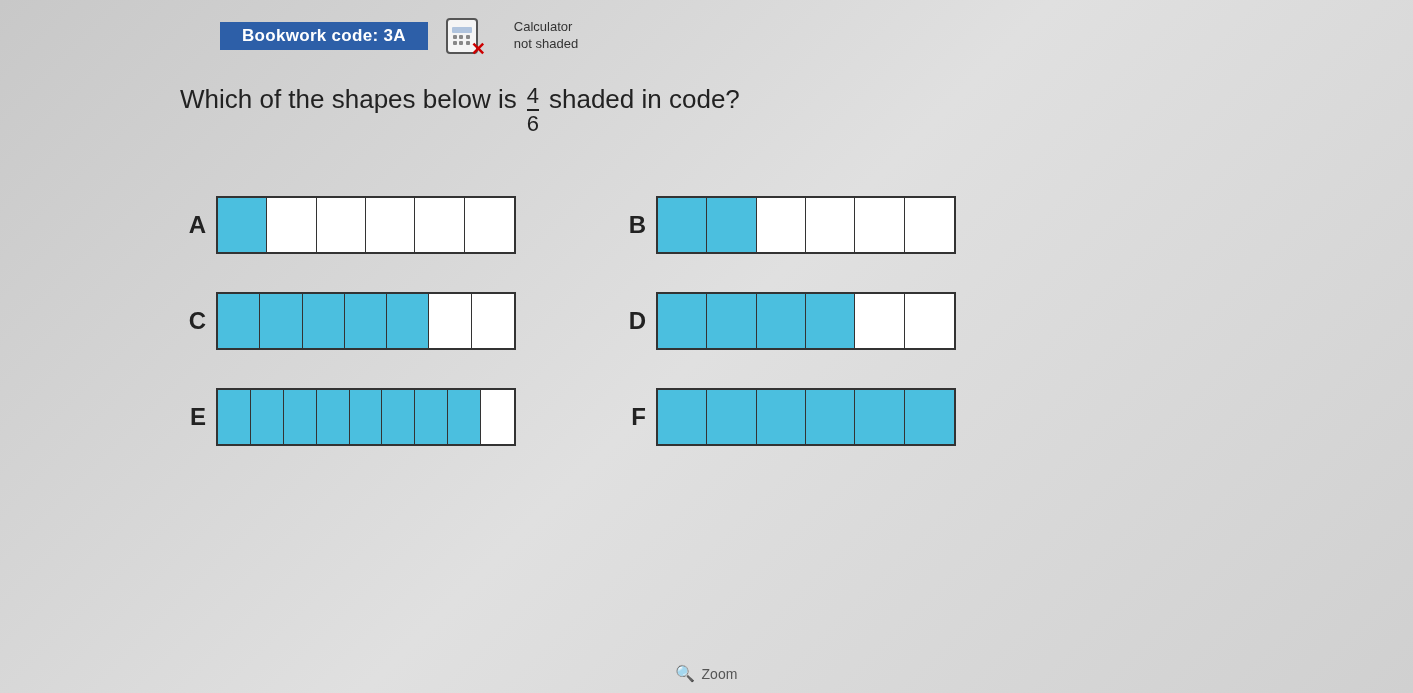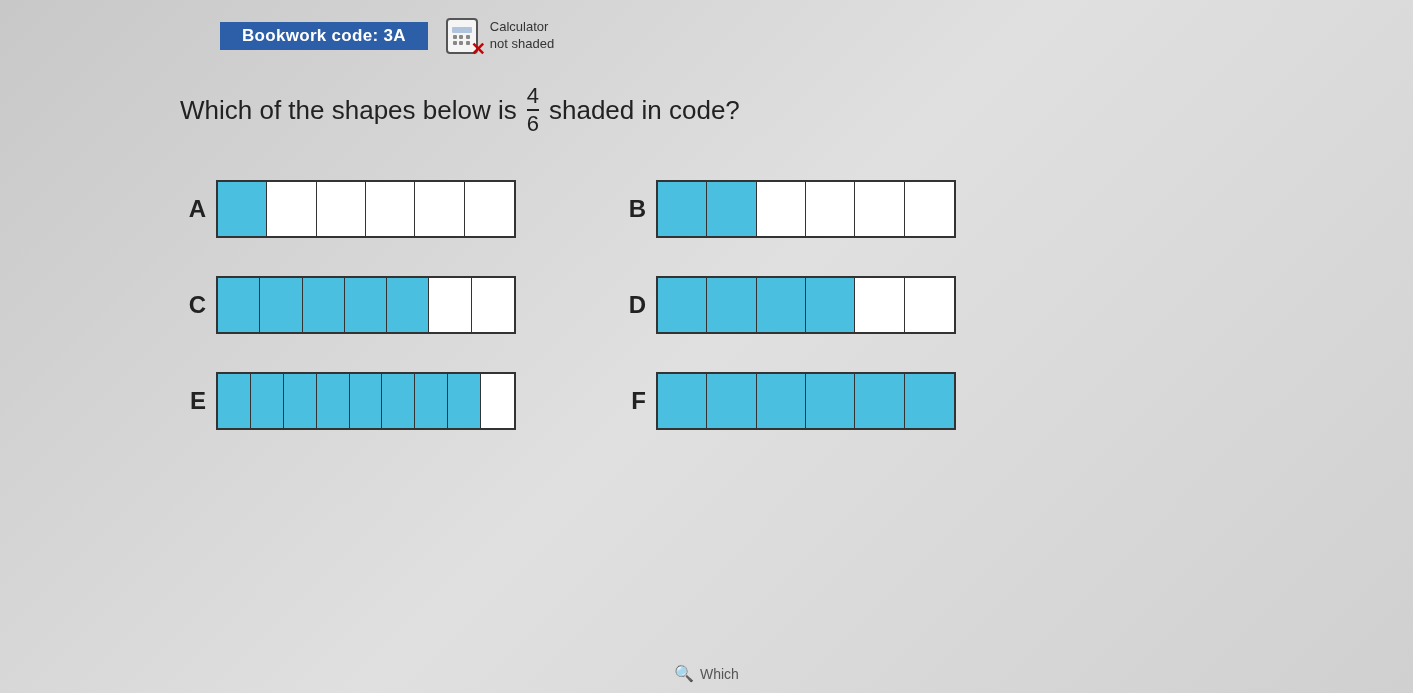--- a/index.html
+++ b/index.html
@@ -96,29 +96,29 @@
       font-weight: bold;
       line-height: 1;
     }
 
     .calc-text {
       display: flex;
       flex-direction: column;
       font-size: 13px;
       color: #333;
       line-height: 1.3;
+      margin-left: 24px;
     }
 
     .question-text {
       margin-left: 180px;
-      margin-bottom: 44px;
+      margin-bottom: 60px;
       font-size: 26px;
       color: #222;
       display: flex;
-      align-items: center;
       gap: 8px;
     }
 
     .fraction {
       display: inline-flex;
       flex-direction: column;
       align-items: center;
       font-size: 22px;
       line-height: 1;
       margin: 0 2px;
@@ -335,16 +335,16 @@
         <div class="cell cell-blue"></div>
         <div class="cell cell-blue"></div>
         <div class="cell cell-blue"></div>
       </div>
     </div>
 
   </div>
 
   <div class="zoom-bar">
     <span class="zoom-icon">🔍</span>
-    <span>Which</span>
+    <span>Zoom</span>
   </div>
 
 </div>
 
 </body></html>

